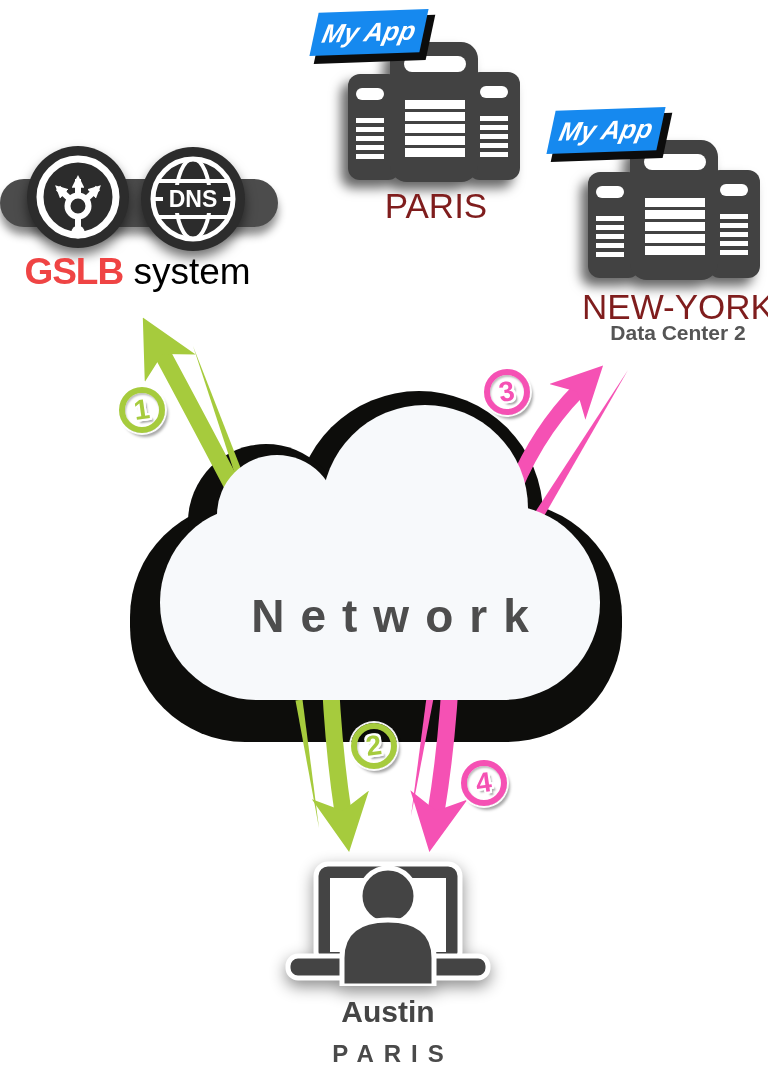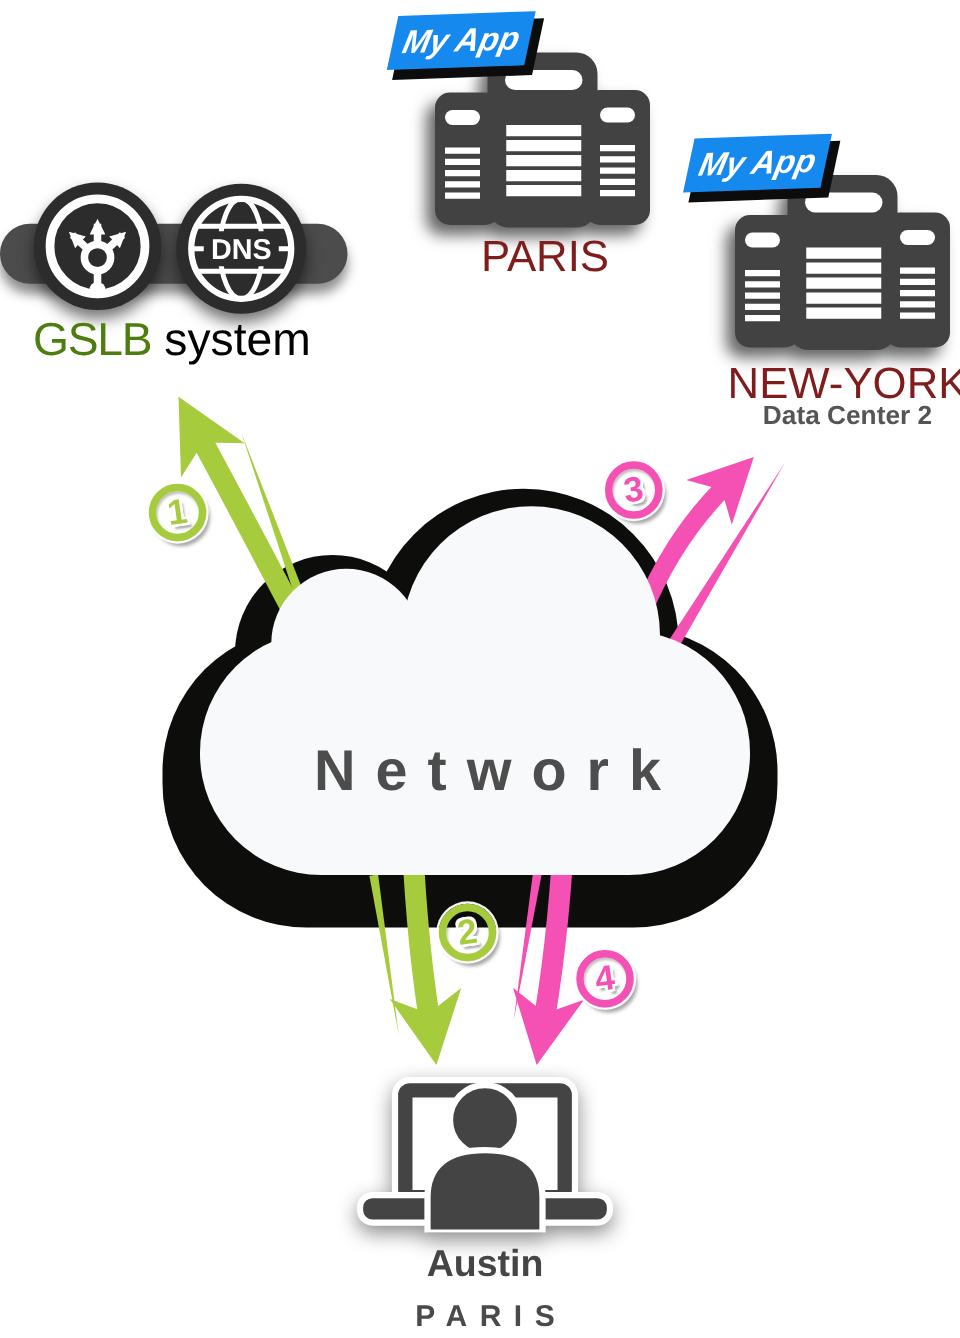--- a/index.html
+++ b/index.html
@@ -17,21 +17,21 @@
     background:#4c4c4c; border-radius:24px; z-index:4;
     box-shadow:0 8px 9px rgba(0,0,0,.45);
   }
   .gslb-icon { position:absolute; z-index:5; filter:drop-shadow(0 7px 6px rgba(0,0,0,.55)); }
   .gslb-icon.lb    { left:24px;  top:143px; }
   .gslb-icon.globe { left:138px; top:144px; }
   .gslb-label {
     position:absolute; left:15px; top:251px; width:245px; z-index:5;
     text-align:center; font-size:37px; color:#4f4f4f; white-space:nowrap;
   }
-  .gslb-label b { font-weight:400; color:#4d7c0f; letter-spacing:-1px; }
+  .gslb-label b { font-weight:700; color:#ef4444; letter-spacing:-1px; }
   .gslb-label span { font-weight:400; color:#000000; }
 
   
   .badge {
     position:absolute; width:110px; height:43px; z-index:6;
     background:var(--blue,#1689ef);
     transform:rotate(-2deg) skewX(-14deg);
     display:flex; align-items:center; justify-content:center;
     box-shadow:7px 7px 0 1px #0c0c0c;
   }

